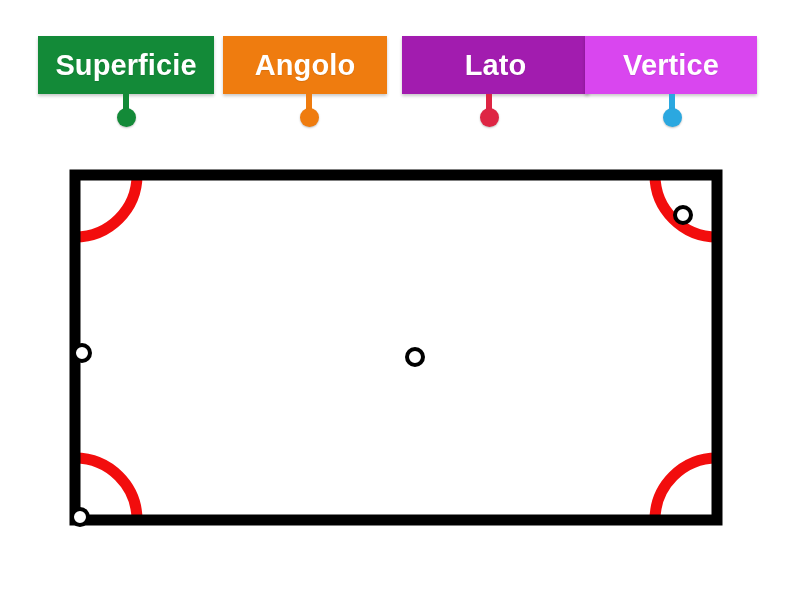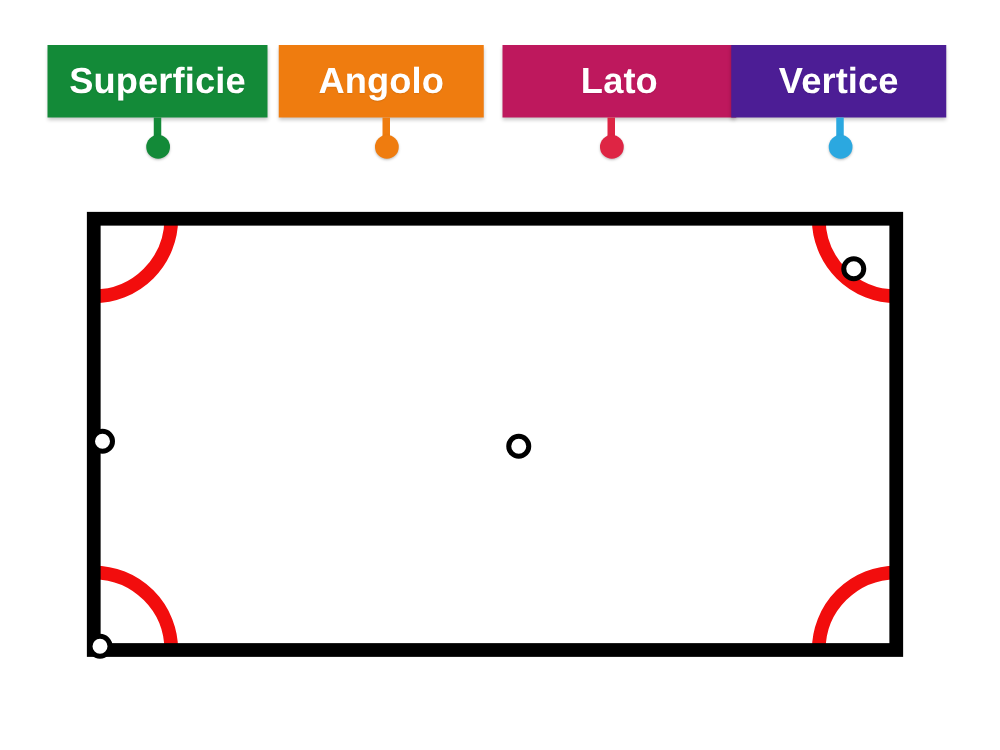--- a/index.html
+++ b/index.html
@@ -95,26 +95,26 @@
       <div class="chip" style="left: 38px; top: 36px; width: 176px; background: rgb(19, 138, 56);">
         <span class="chip-label">Superficie</span>
       </div>
       <div class="stem" style="left: 123px; top: 94px; height: 20px; background: rgb(19, 138, 56);"></div>
       <div class="pin" style="left: 116.5px; top: 108px; background: rgb(19, 138, 56);"></div>
       <div class="chip" style="left: 223px; top: 36px; width: 164px; background: rgb(239, 124, 15);">
         <span class="chip-label">Angolo</span>
       </div>
       <div class="stem" style="left: 306px; top: 94px; height: 20px; background: rgb(239, 124, 15);"></div>
       <div class="pin" style="left: 299.5px; top: 108px; background: rgb(239, 124, 15);"></div>
-      <div class="chip" style="left: 402px; top: 36px; width: 187px; background: #be185d;">
+      <div class="chip" style="left: 402px; top: 36px; width: 187px; background: #a21caf;">
         <span class="chip-label">Lato</span>
       </div>
       <div class="stem" style="left: 486px; top: 94px; height: 20px; background: rgb(222, 37, 68);"></div>
       <div class="pin" style="left: 479.5px; top: 108px; background: rgb(222, 37, 68);"></div>
-      <div class="chip" style="left: 585px; top: 36px; width: 172px; background: #4c1d95;">
+      <div class="chip" style="left: 585px; top: 36px; width: 172px; background: #d946ef;">
         <span class="chip-label">Vertice</span>
       </div>
       <div class="stem" style="left: 669px; top: 94px; height: 20px; background: rgb(43, 168, 224);"></div>
       <div class="pin" style="left: 662.5px; top: 108px; background: rgb(43, 168, 224);"></div>
     </div>
 
   <div id="diagram">
     <svg width="800" height="430" viewBox="0 0 800 430">
       <g id="svg-shape">
           <rect x="75" y="35" width="642" height="345" fill="#ffffff"></rect>

